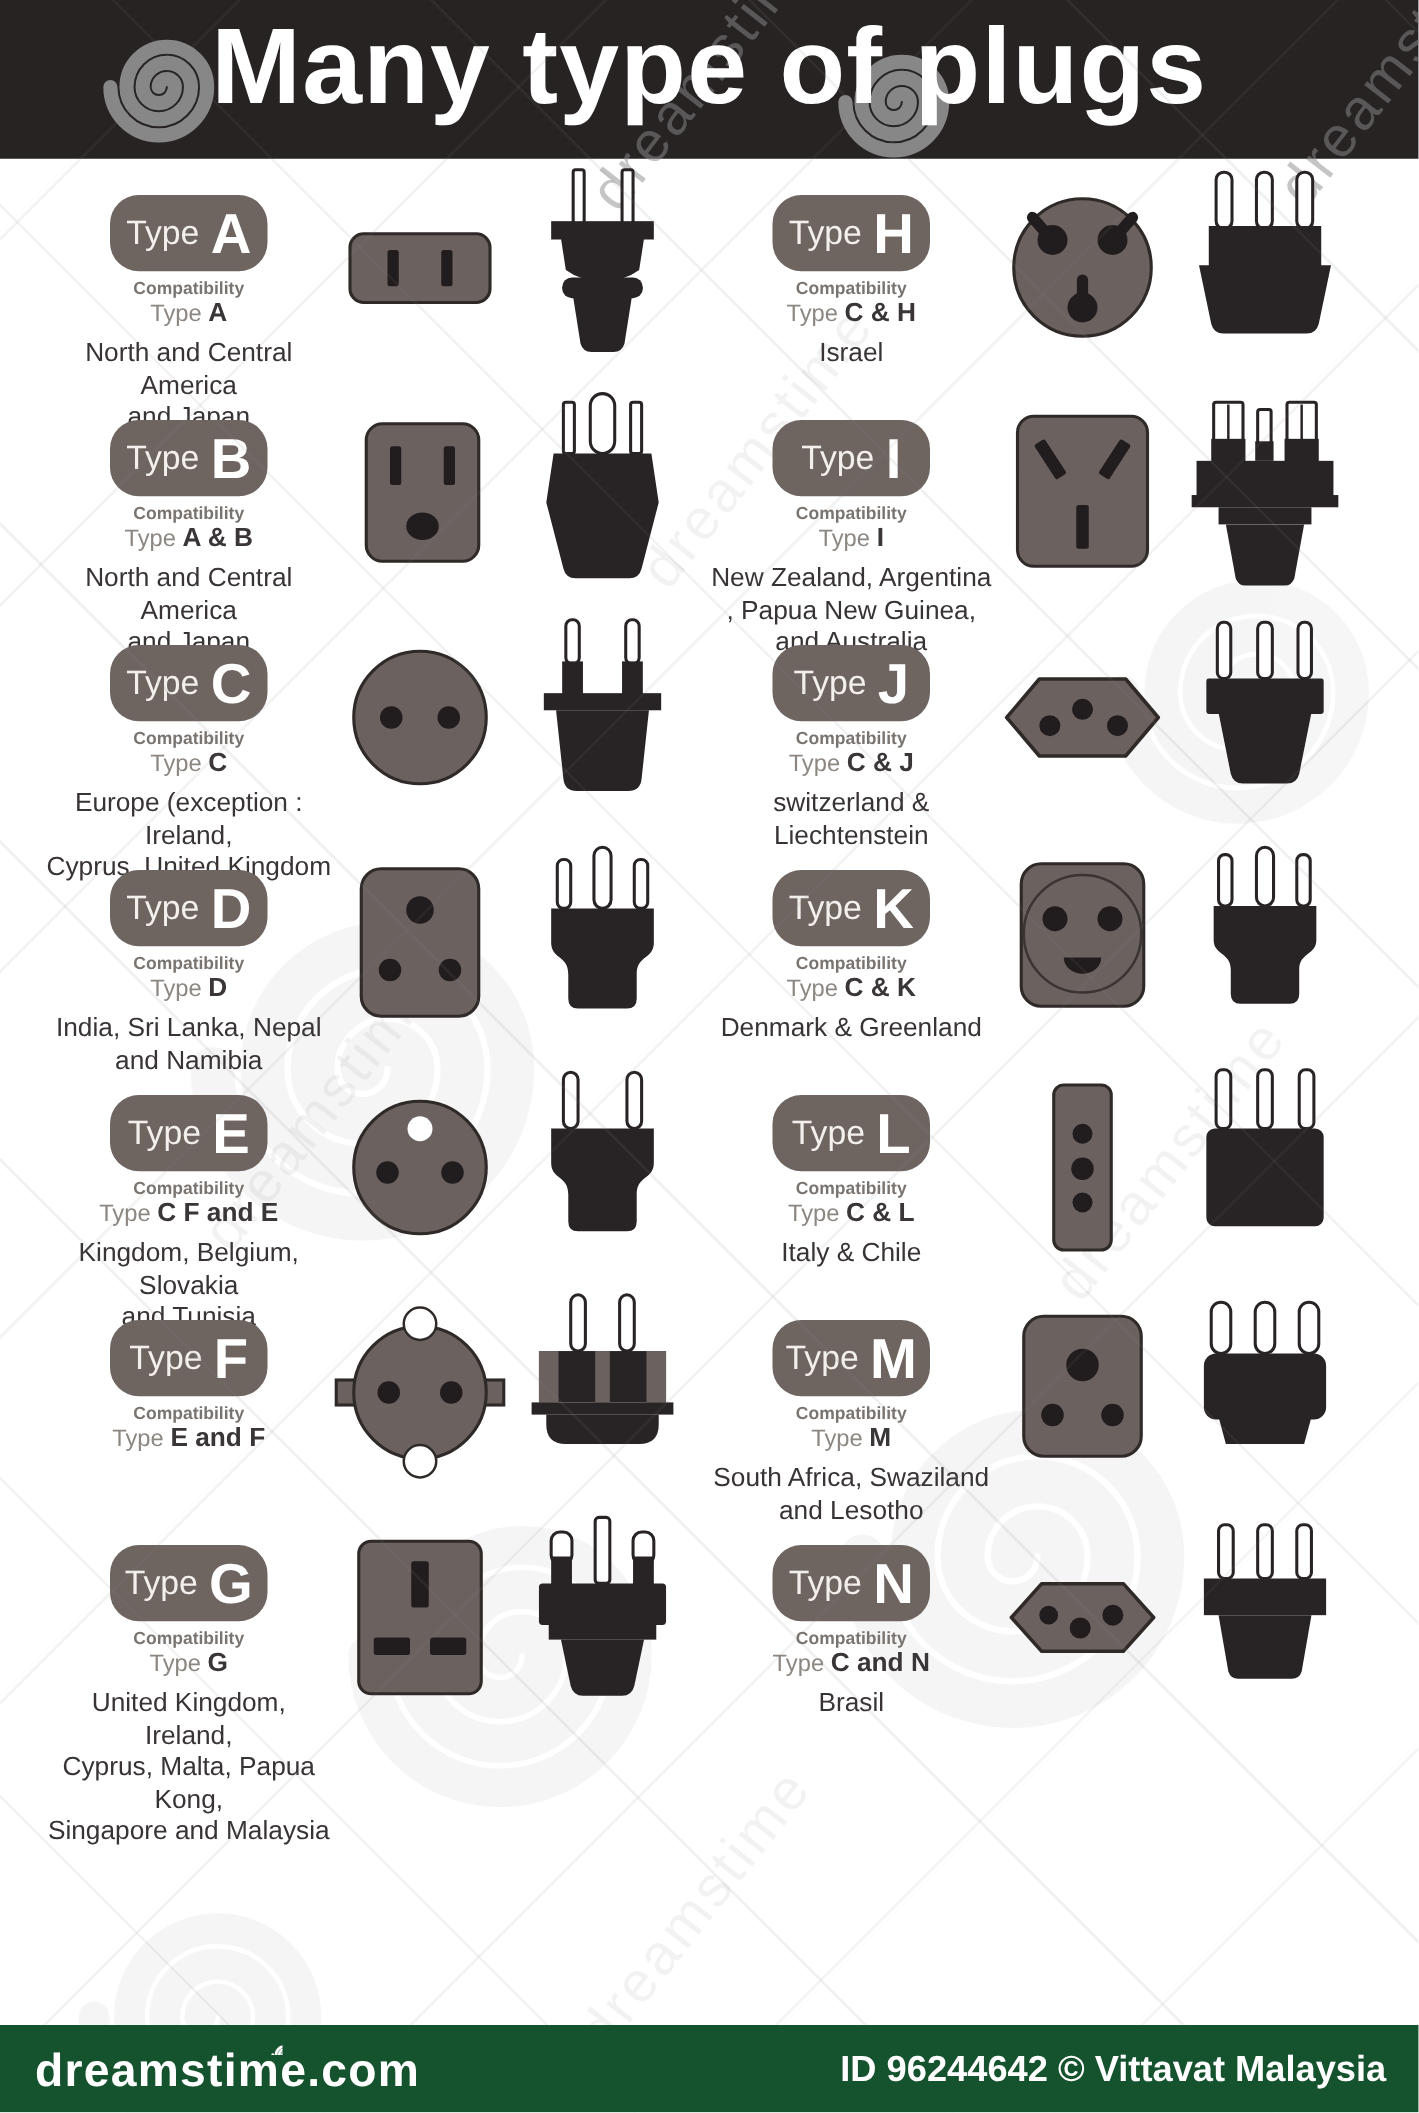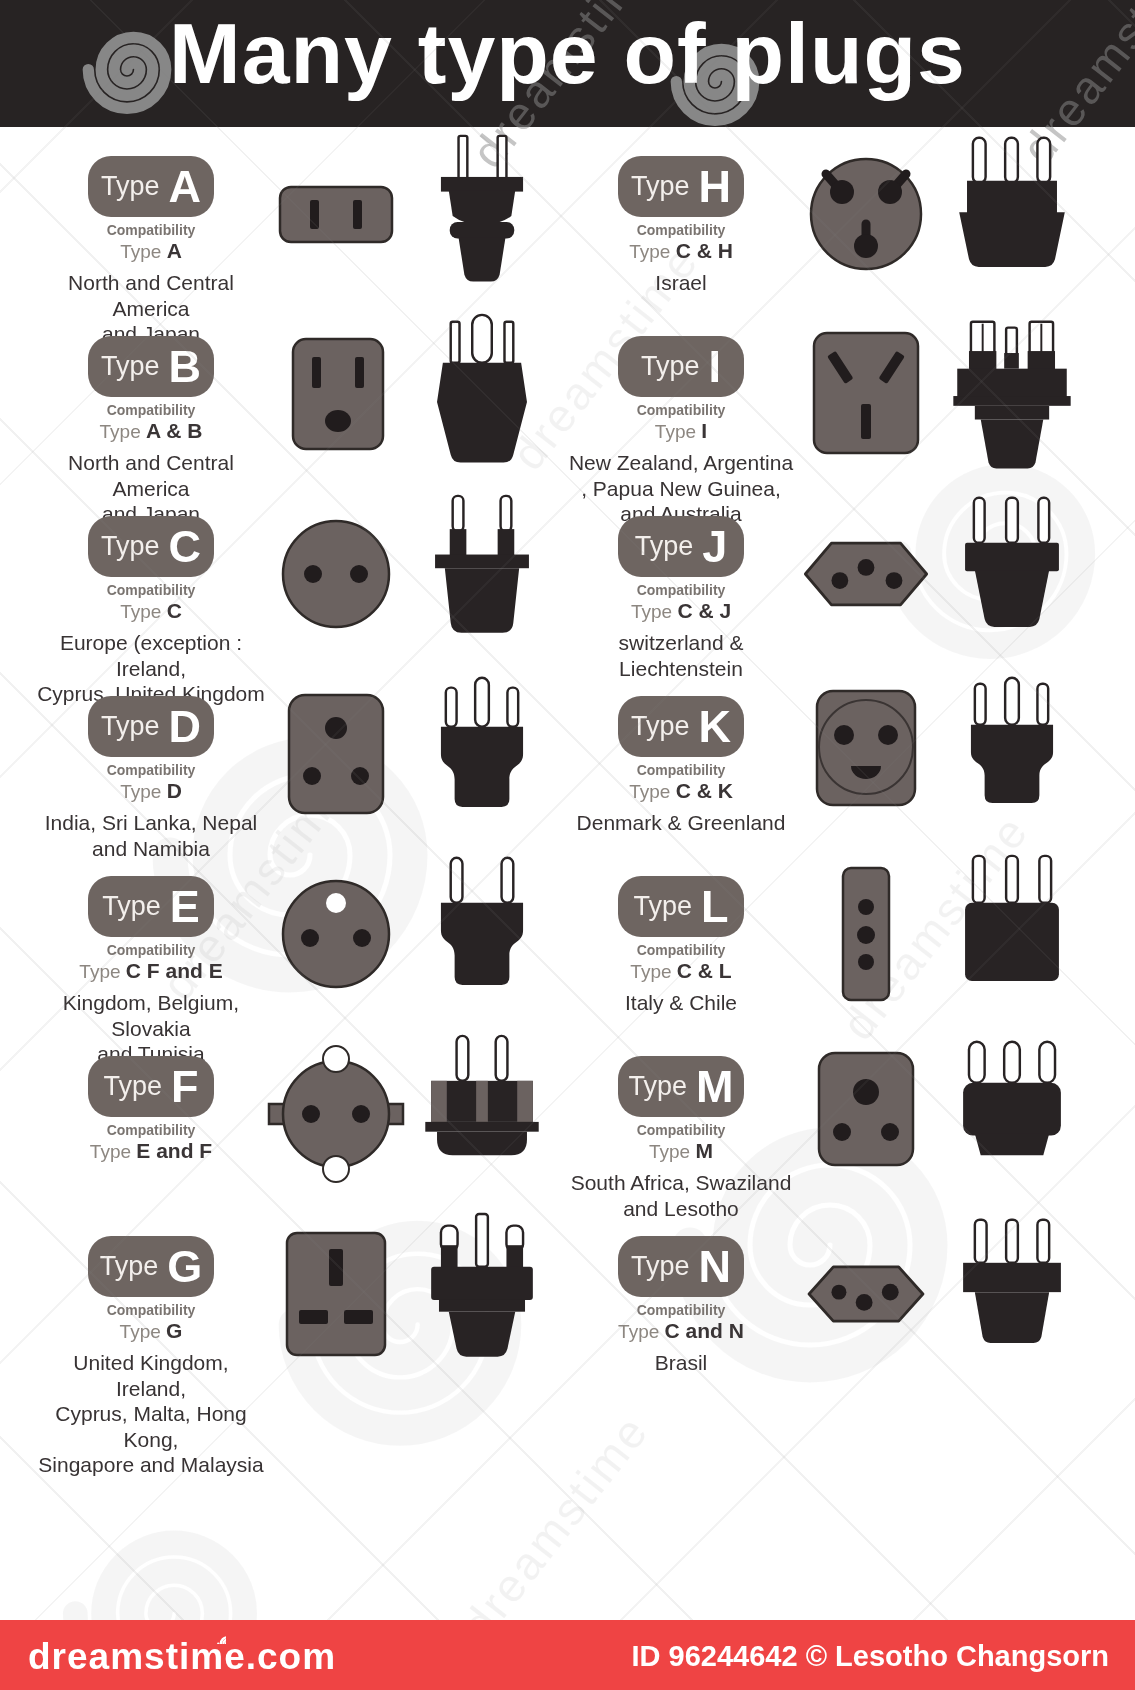--- a/index.html
+++ b/index.html
@@ -3,21 +3,21 @@
 <meta charset="utf-8">
 <style>
   html,body{margin:0;padding:0;}
   #poster{position:relative;width:1135px;height:1690px;background:#ffffff;overflow:hidden;
     font-family:"Liberation Sans",sans-serif;}
   
   .header{position:absolute;top:0;left:0;width:1135px;height:127px;background:#272323;}
   .title{position:absolute;top:4px;left:0;width:100%;text-align:center;color:#ffffff;
     font-size:86px;font-weight:700;letter-spacing:1px;}
   
-  .footer{position:absolute;left:0;bottom:0;width:1135px;height:70px;background:#ef4444;text-align:center;}
+  .footer{position:absolute;left:0;bottom:0;width:1135px;height:70px;background:#14532d;text-align:center;}
   .footer-logo{position:absolute;left:28px;top:16px;color:#ffffff;font-size:37px;font-weight:700;
     letter-spacing:1px;}
   .footer-logo .logo-spiral{position:absolute;left:176px;top:-14px;width:22px;height:22px;color:#ffffff;}
   .footer-credit{position:absolute;right:26px;top:20px;color:#ffffff;font-size:29px;font-weight:700;}
   
   .wm-spiral{position:absolute;color:#9a9a9a;pointer-events:none;}
   .wm-spiral.header-sp{color:#8d8d8d;opacity:.95;}
   .wm-spiral.faint{opacity:.09;}
   .wm-text{position:absolute;color:#8c8c8c;font-size:46px;font-weight:400;letter-spacing:3px;
     transform:rotate(-52deg);pointer-events:none;}
@@ -450,21 +450,21 @@
       <div class="badge">
         <span class="badge-type">Type</span>
         <span class="badge-letter">G</span>
       </div>
       <div class="compat-label">Compatibility</div>
       <div class="compat-line">
         <span>Type</span>
         <span class="compat-value">G</span>
       </div>
       <div class="countries">United Kingdom, Ireland,
-Cyprus, Malta, Hong Kong,
+Cyprus, Malta, Papua Kong,
 Singapore and Malaysia</div>
     </div>
     <div class="socket-box">
       <svg width="140" height="140">
               <use class="socket-use" href="#socket-G" xlink:href="#socket-G"></use>
             </svg>
     </div>
     <div class="plug-box">
       <svg width="138" height="176">
               <use class="plug-use" href="#plug-G" xlink:href="#plug-G"></use>
@@ -658,16 +658,16 @@
   <div class="footer">
     <div class="footer-logo">
       <span>dreamstime.com</span>
       <svg class="logo-spiral" viewBox="-34 -32 68 62">
           <use href="#spiral" xlink:href="#spiral"></use>
         </svg>
     </div>
     <div class="footer-credit">
       <span>ID 96244642</span>
       <span> </span>
-      <span>© Lesotho Changsorn</span>
+      <span>© Vittavat Malaysia</span>
     </div>
   </div>
 </div>
 
 </body></html>

